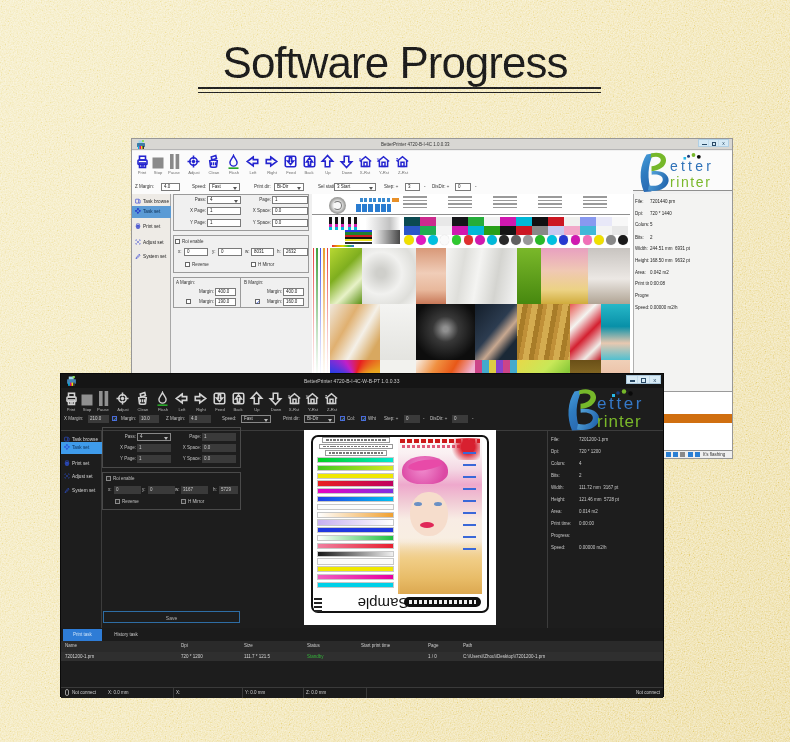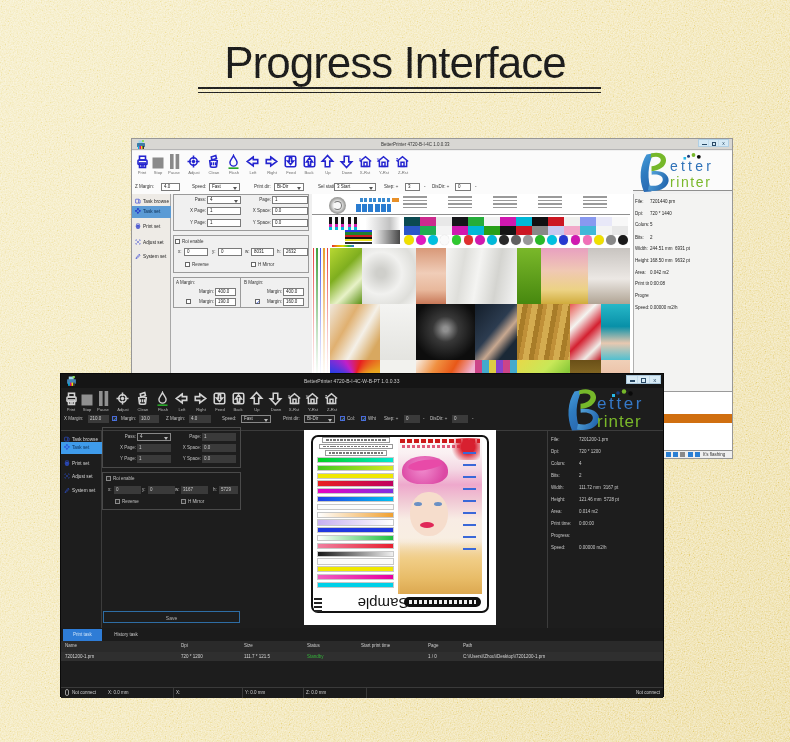--- a/index.html
+++ b/index.html
@@ -48,21 +48,21 @@
 #w2 .drop{background:#222;border:1px solid #888;color:#cfcfcf;}
 #w2 .drop:after{border-top-color:#bbb;}
 #w2 .cb{background:#2a2a2a;border:1px solid #8a8a8a;}
 #w2 .cb.on:after{color:#4aa3f0;}
 #w2 .cb.on{border-color:#4a6ad8;}
 #w2 .sitem{color:#d5d5d5;}
 .cell{position:absolute;}
 </style>
 </head>
 <body>
-<div id="title">Progress Interface</div>
+<div id="title">Software Progress</div>
 <div id="ul1"></div>
 <div id="ul2"></div>
 <svg width="0" height="0" style="position:absolute">
     <defs>
 <g id="i-print">
         <rect x="4" y="8" width="12" height="6" rx="1"></rect>
         <rect x="6" y="3" width="8" height="5"></rect>
         <rect x="6" y="12" width="8" height="6"></rect>
         <line x1="8" y1="14" x2="12" y2="14"></line>
         <line x1="8" y1="16" x2="12" y2="16"></line>

